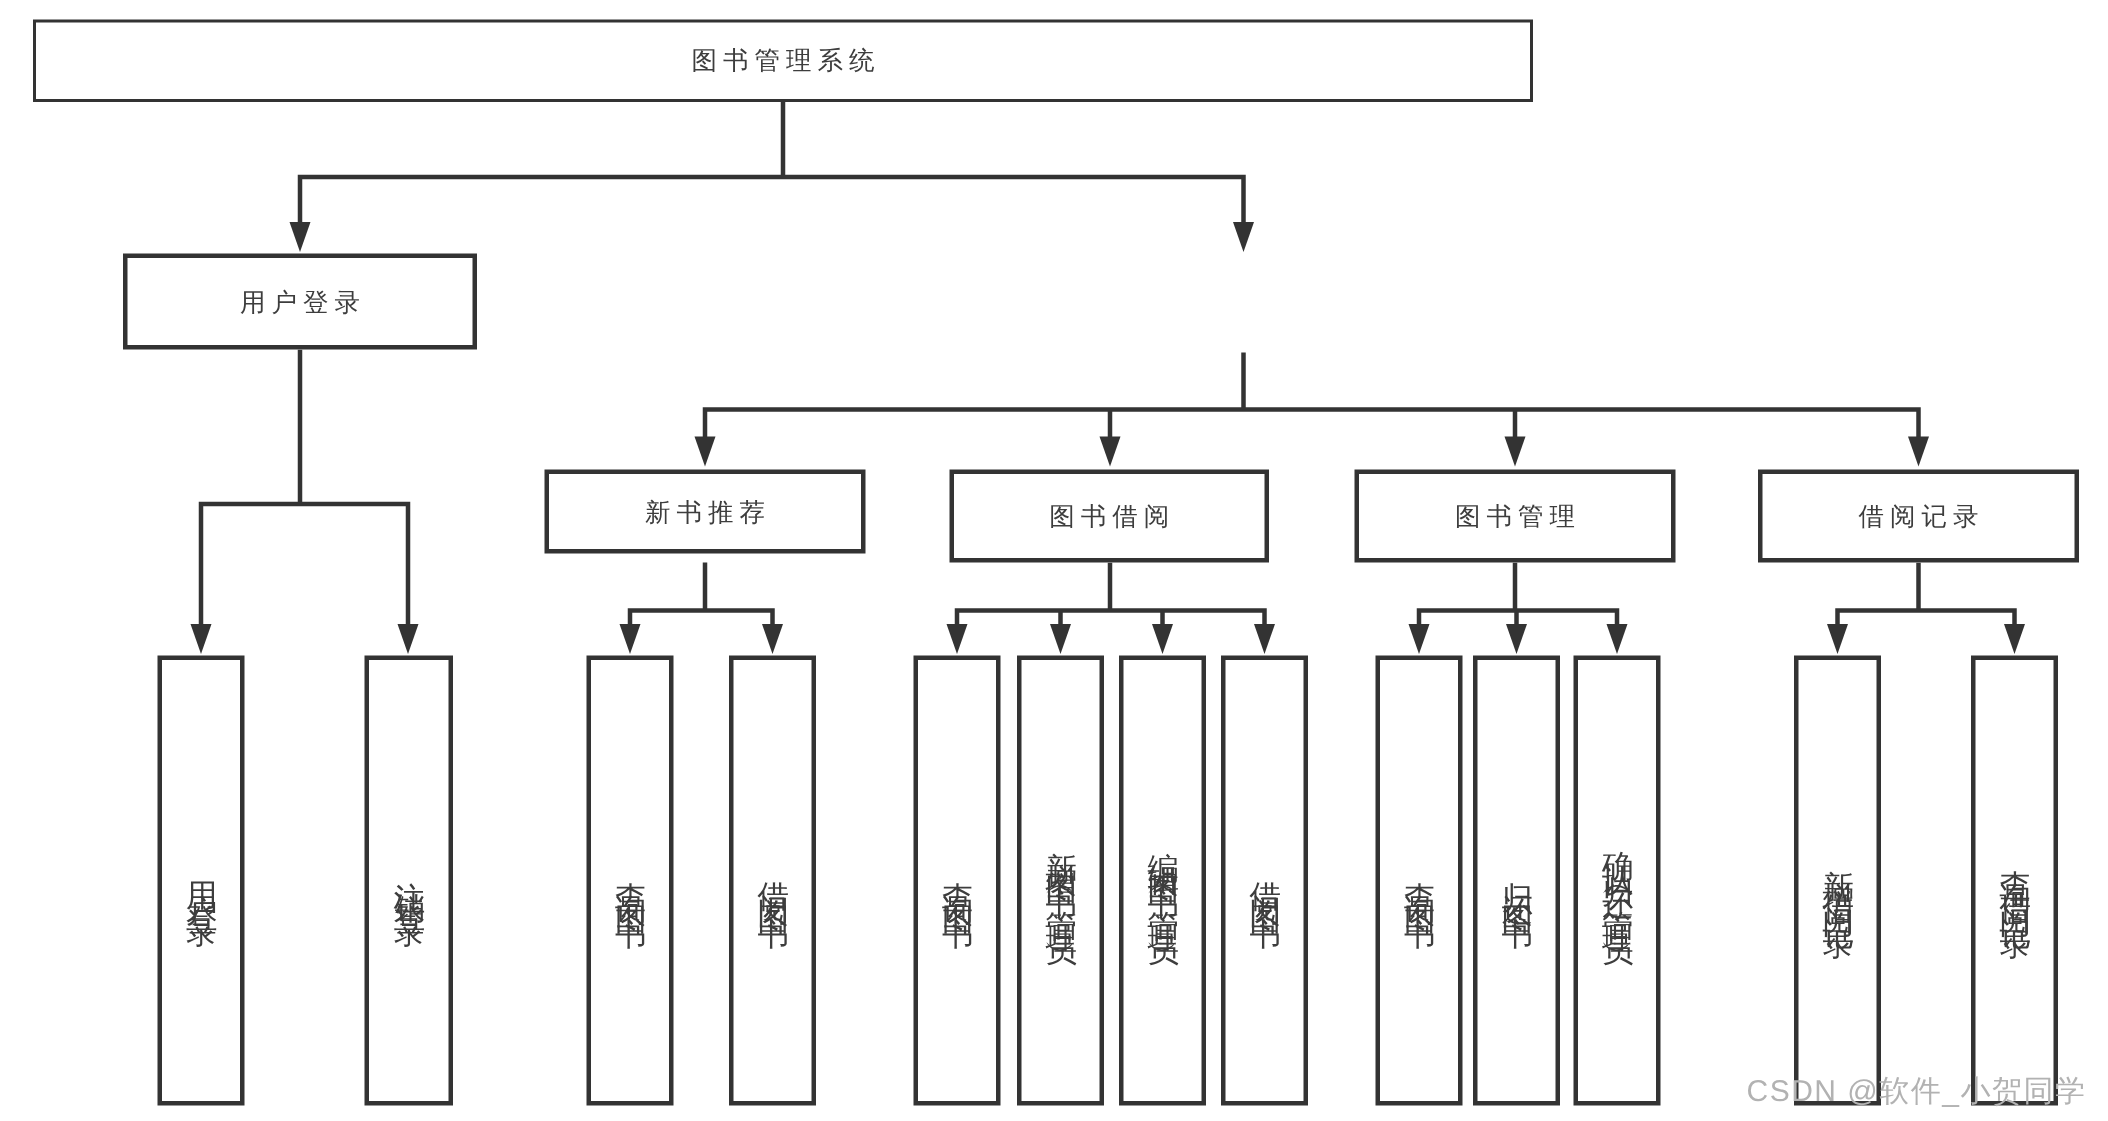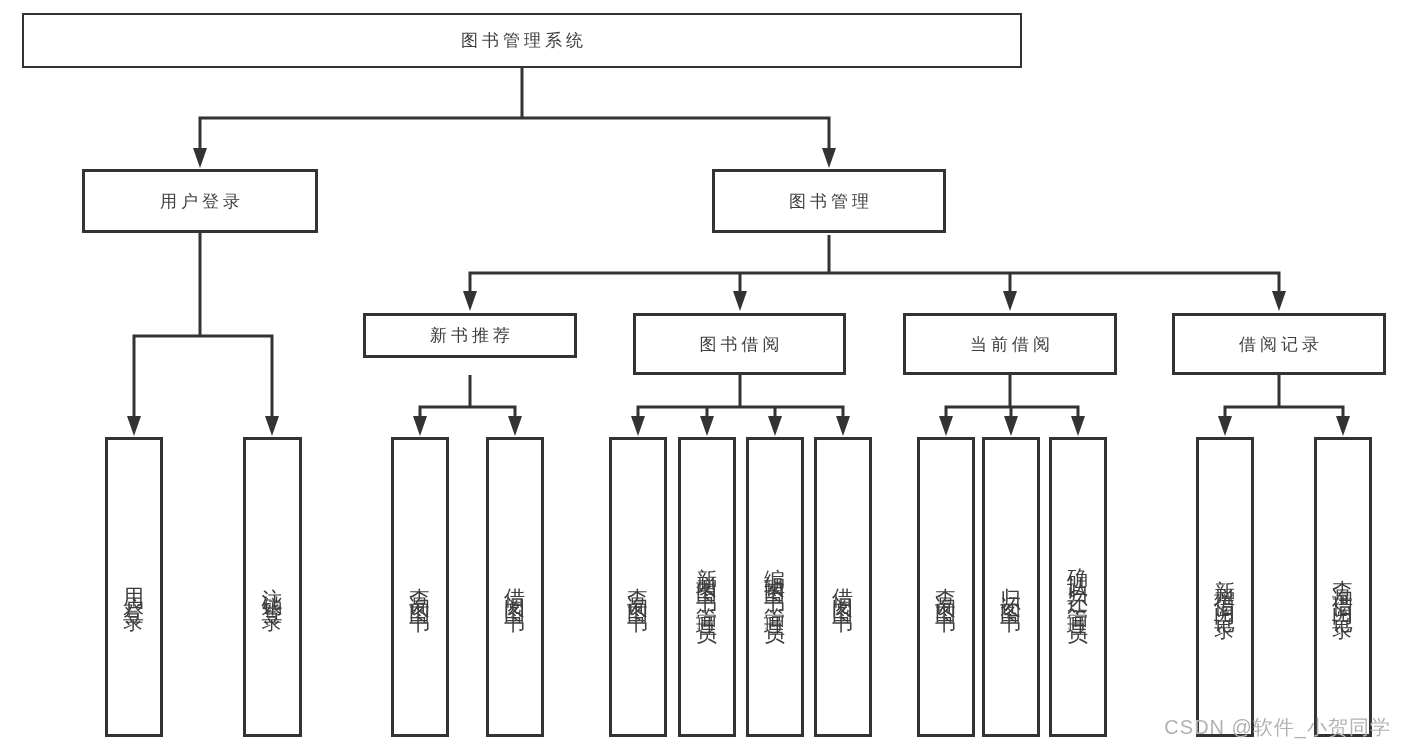--- a/index.html
+++ b/index.html
@@ -66,32 +66,29 @@
     <polygon points="1336,416 1350,416 1343,436" fill="#333333" stroke="none"></polygon>
   </svg>
 
   <div class="node hnode root" style="left:22px;top:13px;width:1000px;height:55px;">
     <span class="lbl">图书管理系统</span>
   </div>
 
   <div class="node hnode" style="left:82px;top:169px;width:236px;height:64px;">
     <span class="lbl">用户登录</span>
   </div>
-  <div class="node hnode" style="left:712px;top:169px;width:234px;height:64px;">
-    <span class="lbl">图书管理</span>
-  </div>
 
-  <div class="node hnode" style="left:363px;top:313px;width:214px;height:45px;">
+  <div class="node hnode" style="left:363px;top:313px;width:214px;height:56px;">
     <span class="lbl">新书推荐</span>
   </div>
   <div class="node hnode" style="left:633px;top:313px;width:213px;height:62px;">
     <span class="lbl">图书借阅</span>
   </div>
   <div class="node hnode" style="left:903px;top:313px;width:214px;height:62px;">
-    <span class="lbl">当前借阅</span>
+    <span class="lbl">图书管理</span>
   </div>
   <div class="node hnode" style="left:1172px;top:313px;width:214px;height:62px;">
     <span class="lbl">借阅记录</span>
   </div>
 
   <div class="node vnode" style="left:105px;top:437px;width:58px;height:300px;">
     <span class="lbl">用户登录</span>
   </div>
   <div class="node vnode" style="left:243px;top:437px;width:59px;height:300px;">
     <span class="lbl">注销登录</span>

